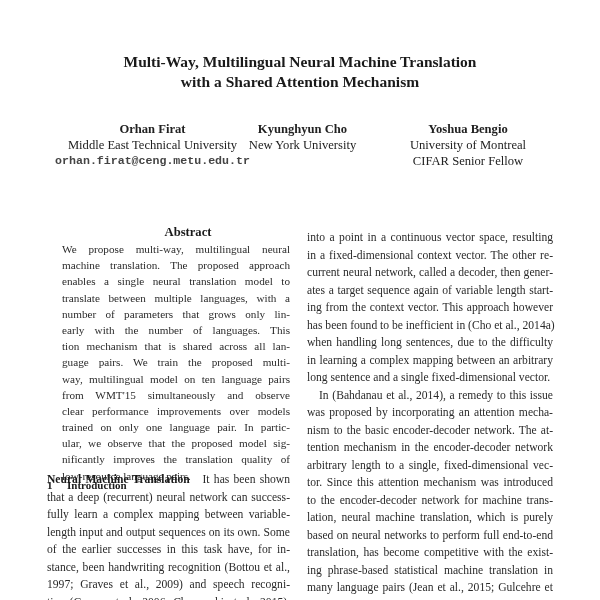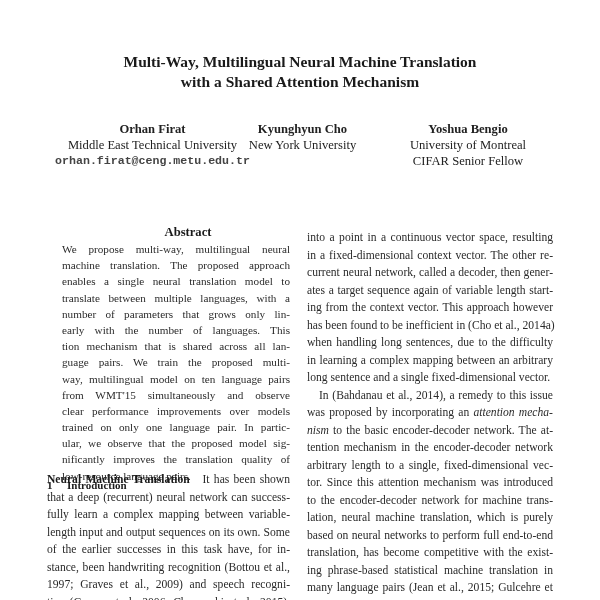--- a/index.html
+++ b/index.html
@@ -27,21 +27,21 @@
     }
     .abstract { left: 62px; width: 228px; top: 241px; font-size: 11.2px; line-height: 16.2px; }
     .abstract .line { height: 16.2px; }
     .section-heading {
       position: absolute; left: 47px; top: 479px; font-weight: bold; font-size: 11px; color: #1a1a1a;
     }
     .section-heading .num { display: inline-block; width: 20px; }
     .intro { left: 47px; width: 243px; top: 471px; }
     .right { left: 307px; width: 246px; top: 229px; }
     .b { font-weight: bold; color: #1a1a1a; }
-    .i { font-style: italic; }
+    .i { }
     .indent { padding-left: 12px; }
   </style>
 </head>
 <body>
 
 <div class="title">
   <div>Multi-Way, Multilingual Neural Machine Translation</div>
   <div>with a Shared Attention Mechanism</div>
 </div>
 

